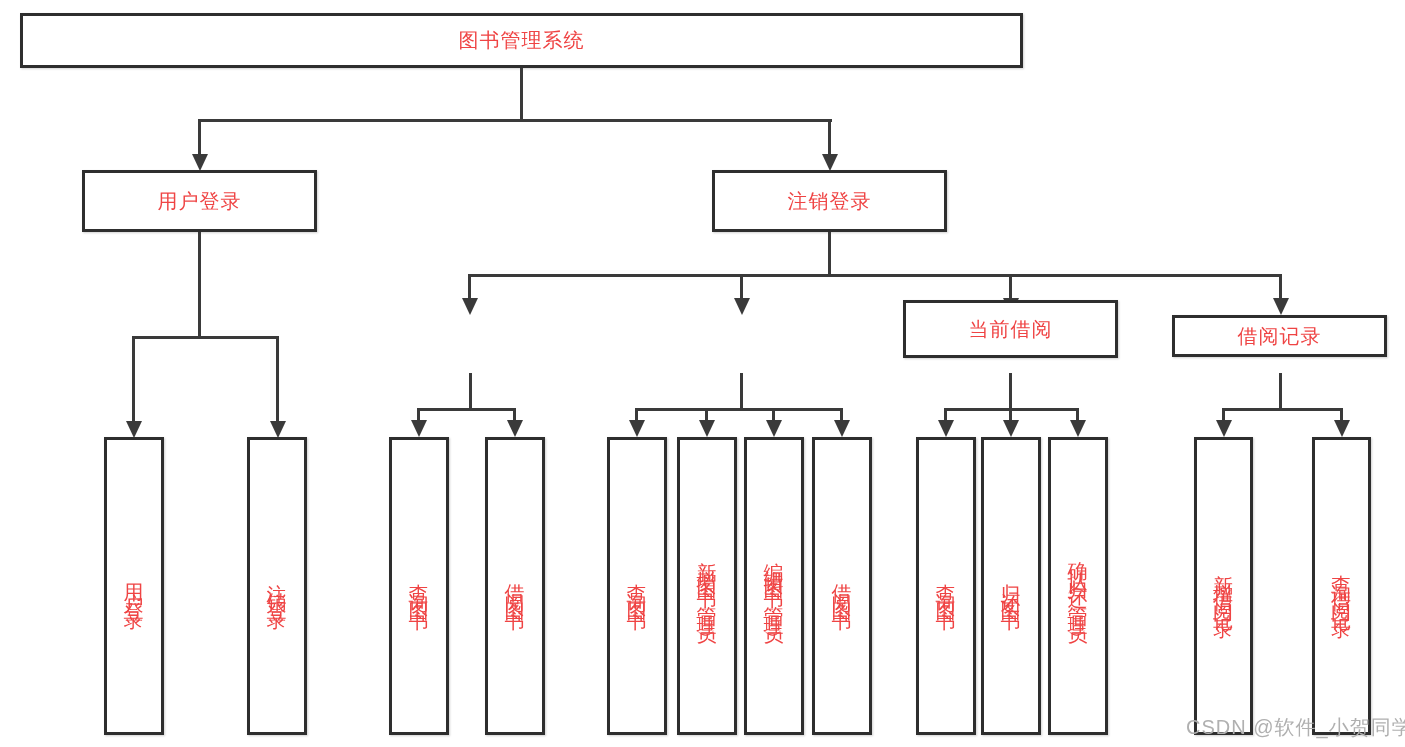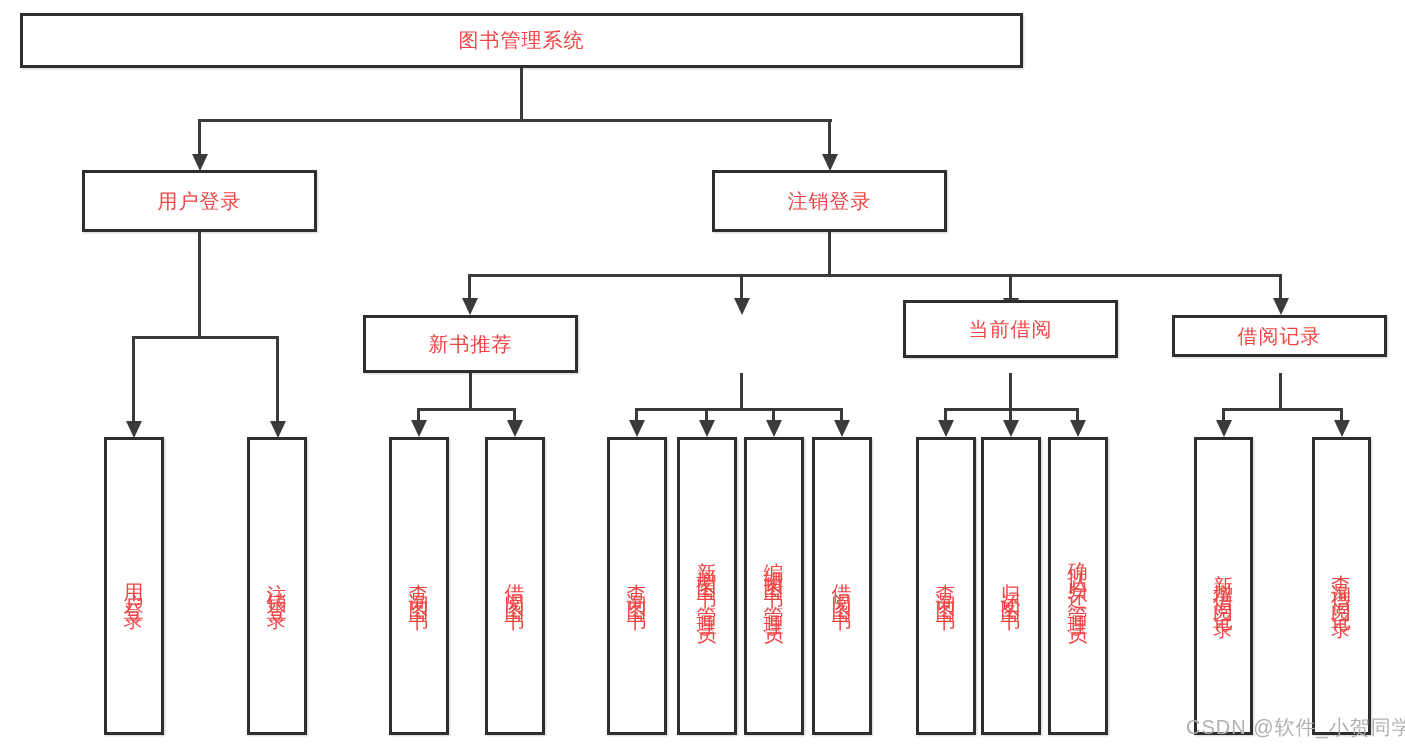--- a/index.html
+++ b/index.html
@@ -55,23 +55,20 @@
   <div class="varrow" style="left:132px;top:336px;height:85px"></div>
   <div class="varrow" style="left:276px;top:336px;height:85px"></div>
 
   <div class="vline" style="left:828px;top:232px;height:42px"></div>
   <div class="hline" style="left:468px;top:274px;width:814px"></div>
   <div class="varrow" style="left:468px;top:274px;height:24px"></div>
   <div class="varrow" style="left:740px;top:274px;height:24px"></div>
   <div class="varrow" style="left:1009px;top:274px;height:24px"></div>
   <div class="varrow" style="left:1279px;top:274px;height:24px"></div>
 
-  <div class="box" style="left:363px;top:315px;width:215px;height:58px">
-    <span>新书推荐</span>
-  </div>
   <div class="box" style="left:903px;top:300px;width:215px;height:58px">
     <span>当前借阅</span>
   </div>
   <div class="box" style="left:1172px;top:315px;width:215px;height:42px">
     <span>借阅记录</span>
   </div>
 
   <div class="vline" style="left:469px;top:373px;height:35px"></div>
   <div class="hline" style="left:417px;top:408px;width:99px"></div>
   <div class="varrow" style="left:417px;top:408px;height:12px"></div>

